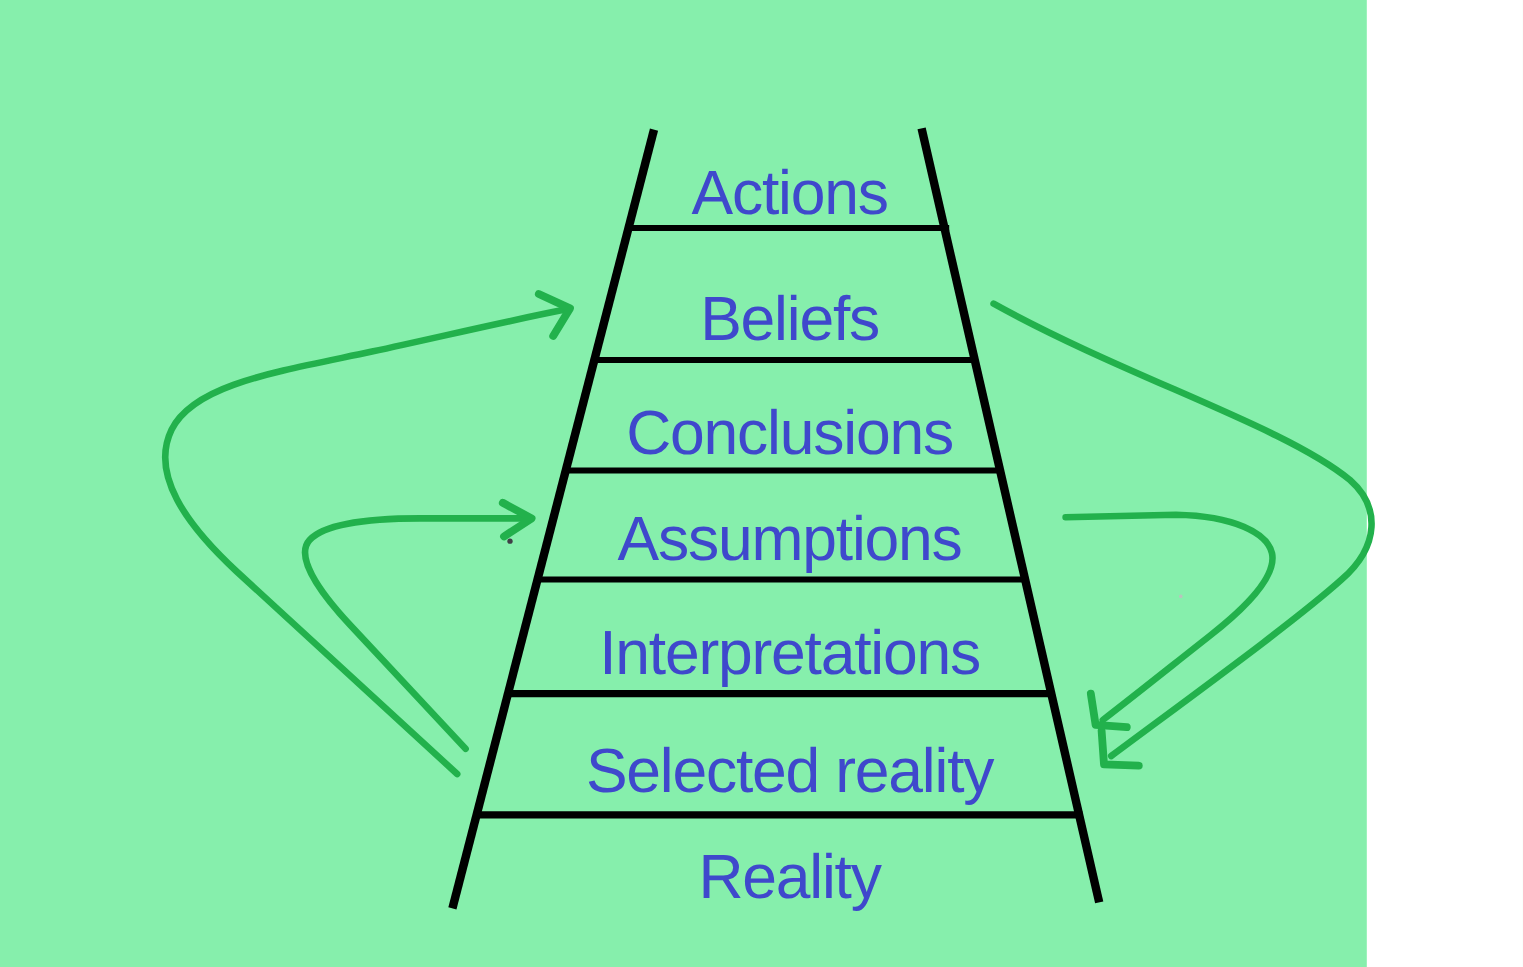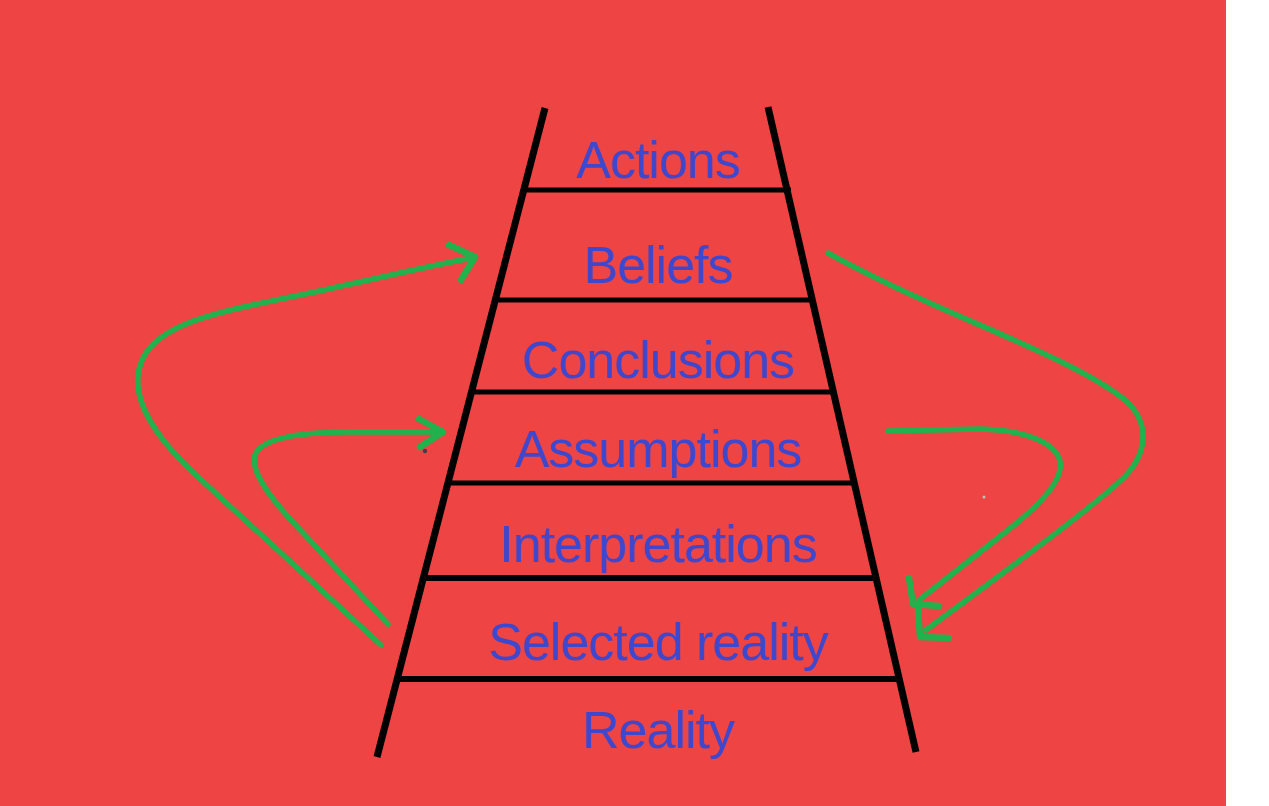--- a/index.html
+++ b/index.html
@@ -5,23 +5,23 @@
   html, body {
     margin: 0;
     padding: 0;
     background: #ffffff;
     width: 1269px;
     height: 806px;
     overflow: hidden;
   }
   .stage {
     position: relative;
-    width: 1226px;
+    width: 1139px;
     height: 806px;
-    background: #ef4444;
+    background: #86efac;
   }
   svg.diagram {
     position: absolute;
     left: 0;
     top: 0;
     display: block;
   }
   .rail {
     stroke-width: 7;
     stroke-linecap: butt;

